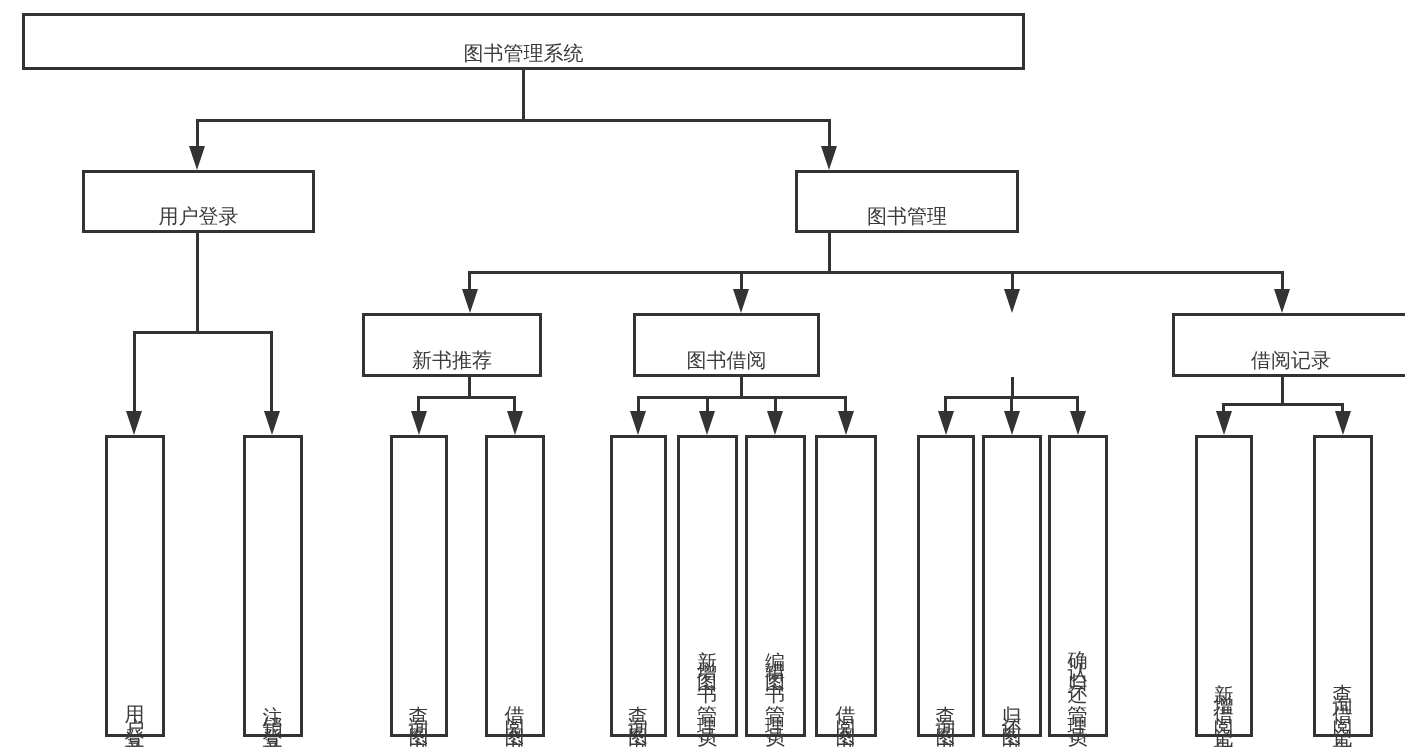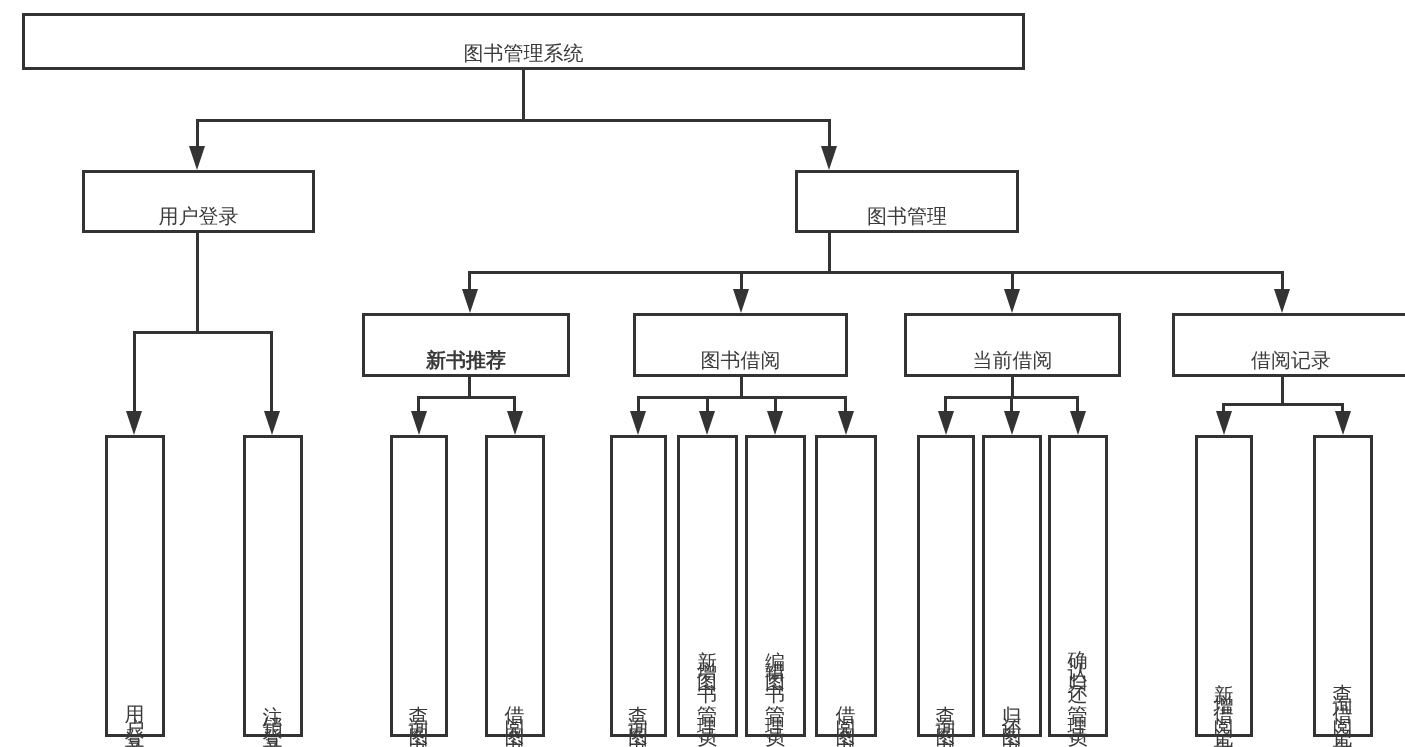--- a/index.html
+++ b/index.html
@@ -89,28 +89,25 @@
     <div class="vline" style="left:468px;top:271px;height:20px;"></div>
     <div class="arrow" style="left:462px;top:289px;"></div>
     <div class="vline" style="left:740px;top:271px;height:20px;"></div>
     <div class="arrow" style="left:733px;top:289px;"></div>
     <div class="vline" style="left:1011px;top:271px;height:20px;"></div>
     <div class="arrow" style="left:1004px;top:289px;"></div>
     <div class="vline" style="left:1281px;top:271px;height:20px;"></div>
     <div class="arrow" style="left:1274px;top:289px;"></div>
   </div>
 
-  <div class="box" style="left:362px;top:313px;width:208px;height:64px;font-weight:bold;">
+  <div class="box" style="left:362px;top:313px;width:180px;height:64px;">
     <span class="lbl">新书推荐</span>
   </div>
-  <div class="box" style="left:633px;top:313px;width:215px;height:64px;">
+  <div class="box" style="left:633px;top:313px;width:187px;height:64px;">
     <span class="lbl">图书借阅</span>
-  </div>
-  <div class="box" style="left:904px;top:313px;width:217px;height:64px;">
-    <span class="lbl">当前借阅</span>
   </div>
   <div class="box" style="left:1172px;top:313px;width:238px;height:64px;">
     <span class="lbl">借阅记录</span>
   </div>
 
   <div>
     <div class="vline" style="left:468px;top:377px;height:22px;"></div>
     <div class="hline" style="left:417px;top:396px;width:99px;"></div>
     <div class="vline" style="left:417px;top:396px;height:17px;"></div>
     <div class="arrow" style="left:411px;top:411px;"></div>

